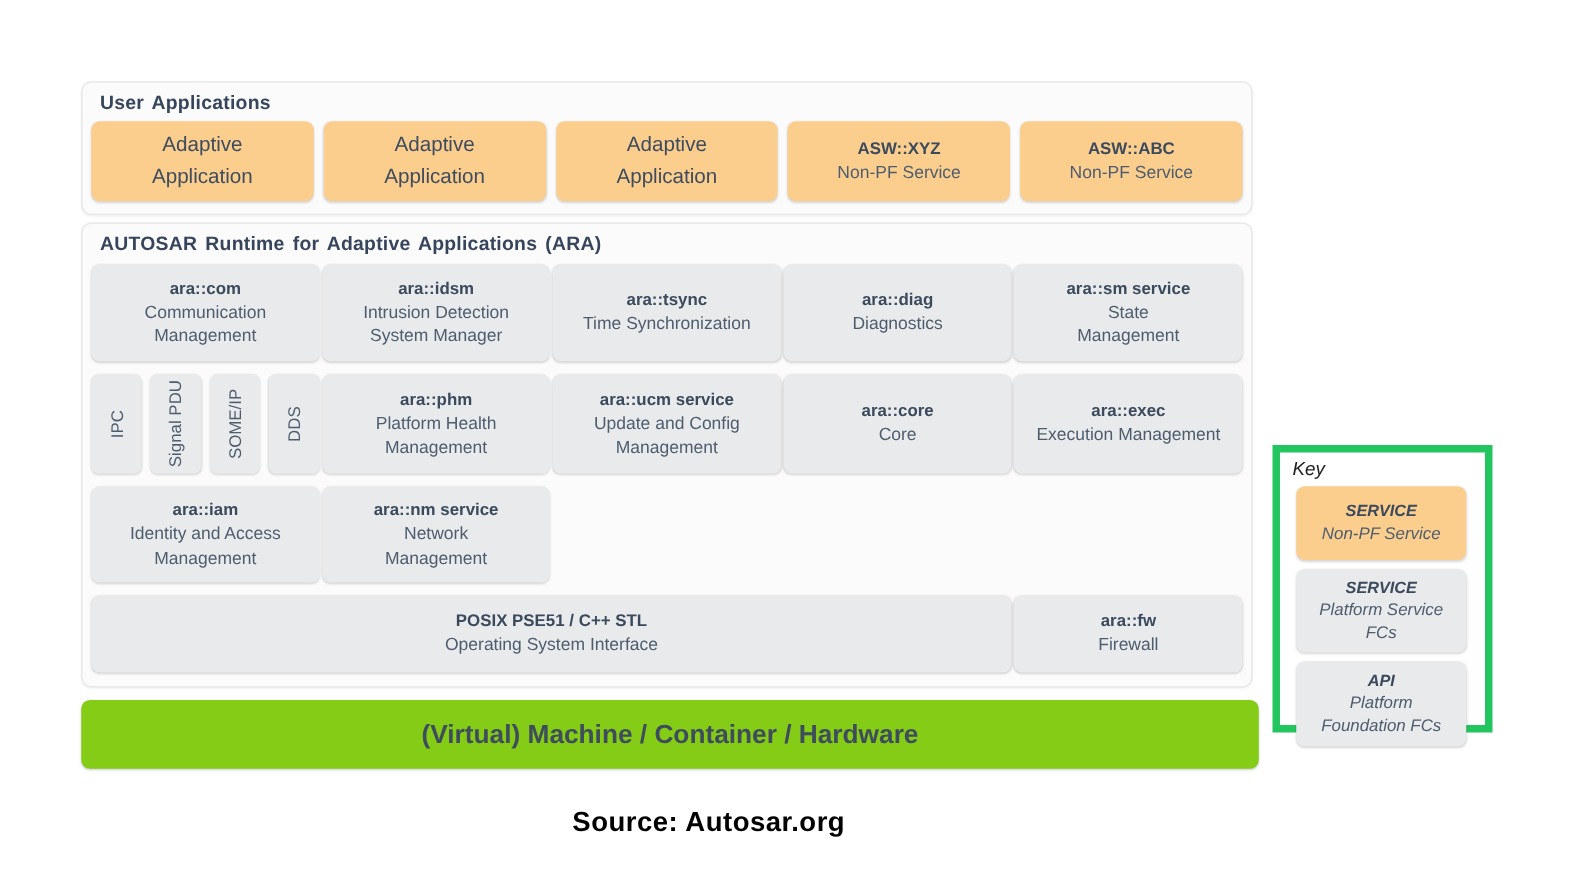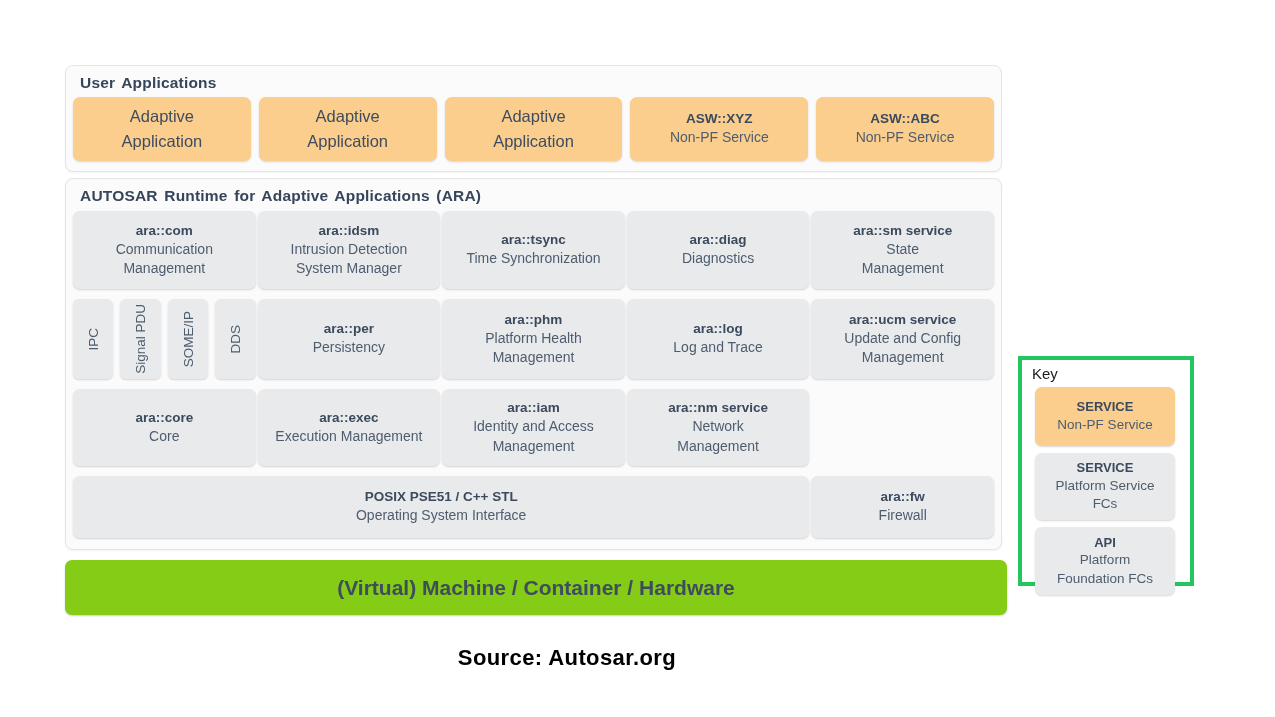--- a/index.html
+++ b/index.html
@@ -68,21 +68,21 @@
   
   #hw-bar{
     position:absolute;left:65px;top:560px;width:942px;height:55px;background:#84cc16;
     border-radius:7px;display:flex;align-items:center;justify-content:center;
     font-size:21px;color:#3e4c5e;font-weight:700;box-shadow:0 1px 2px rgba(0,0,0,.2);
   }
 
   
   #key-panel{
     position:absolute;left:1018px;top:356px;width:176px;height:230px;
-    background:#ffffff;border:4px solid #22c55e;box-sizing:border-box;
+    background:#ffffff;border:6px solid #22c55e;box-sizing:border-box;font-style:italic;
   }
   #key-panel .key-title{margin:5px 0 3px 10px;font-size:15px;font-weight:500;color:#1c1c1c;}
   .key-items{display:flex;flex-direction:column;gap:7px;padding:2px 15px 0 13px;}
   .key-item .name{font-size:13px;}
   .key-item .desc{font-size:13.5px;}
   .kh1{height:59px;}
   .kh2{height:67px;}
   .kh3{height:68px;}
 
   
@@ -175,37 +175,23 @@
         <div class="proto">
             <span>SOME/IP</span>
           </div>
         <div class="proto">
             <span>DDS</span>
           </div>
       </div>
       <div class="cell">
         <div class="bar blue"></div>
         <div class="body">
-            <div class="name">ara::per</div>
-            <div class="desc">Persistency</div>
-          </div>
-      </div>
-      <div class="cell">
-        <div class="bar blue"></div>
-        <div class="body">
             <div class="name">ara::phm</div>
             <div class="desc">Platform Health
 Management</div>
-          </div>
-      </div>
-      <div class="cell">
-        <div class="bar blue"></div>
-        <div class="body">
-            <div class="name">ara::log</div>
-            <div class="desc">Log and Trace</div>
           </div>
       </div>
       <div class="cell">
         <div class="bar gray"></div>
         <div class="body">
             <div class="name">ara::ucm service</div>
             <div class="desc">Update and Config
 Management</div>
           </div>
       </div>

